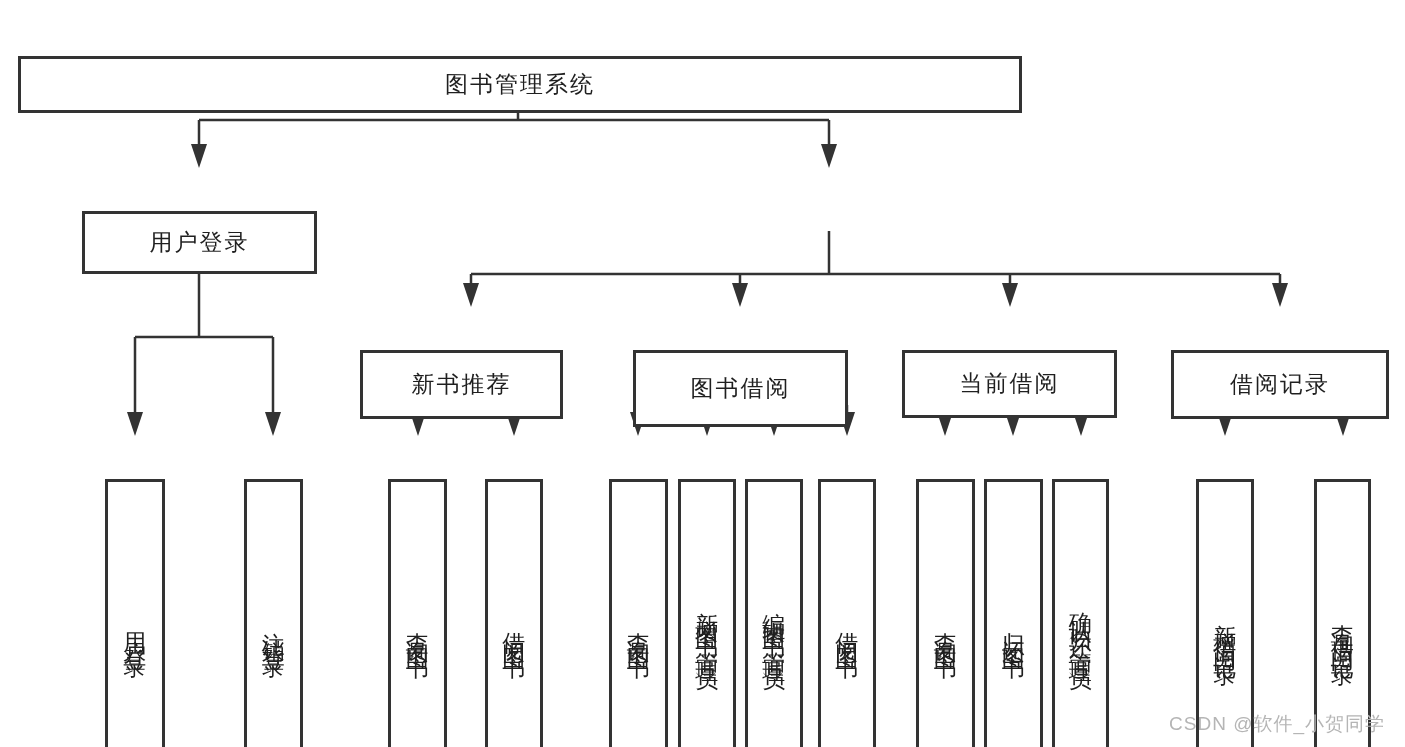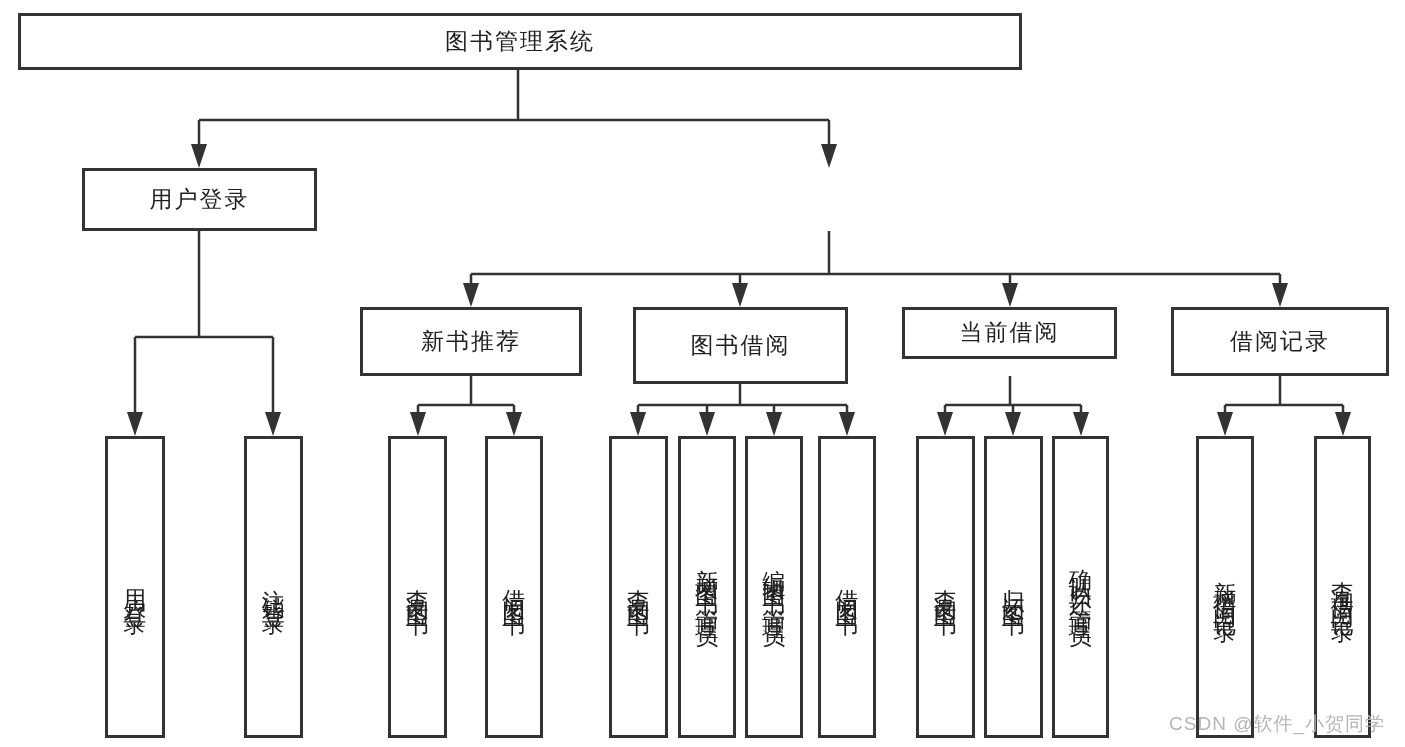--- a/index.html
+++ b/index.html
@@ -35,20 +35,21 @@
   .node {
     position: absolute;
     background: var(--box-fill, #ffffff);
     border: 3px solid var(--border, #333333);
     display: flex;
     align-items: center;
     justify-content: center;
     font-size: 23px;
     color: var(--text, #1f1f1f);
     z-index: 2;
+    margin-top: 43px;
   }
   .node.horiz span {
     letter-spacing: 2px;
     white-space: nowrap;
     line-height: 1.2;
   }
   .node.vert span {
     writing-mode: vertical-rl;
     text-orientation: mixed;
     letter-spacing: 8px;
@@ -108,27 +109,27 @@
   </svg>
 
   <div class="node horiz" style="left:18px; top:13px; width:1004px; height:57px;">
     <span>图书管理系统</span>
   </div>
 
   <div class="node horiz" style="left:82px; top:168px; width:235px; height:63px;">
     <span>用户登录</span>
   </div>
 
-  <div class="node horiz" style="left:360px; top:307px; width:222px; height:69px;">
+  <div class="node horiz" style="left:360px; top:307px; width:203px; height:69px;">
     <span>新书推荐</span>
   </div>
   <div class="node horiz" style="left:633px; top:307px; width:215px; height:77px;">
     <span>图书借阅</span>
   </div>
-  <div class="node horiz" style="left:902px; top:307px; width:215px; height:52px;">
+  <div class="node horiz" style="left:902px; top:307px; width:215px; height:68px;">
     <span>当前借阅</span>
   </div>
   <div class="node horiz" style="left:1171px; top:307px; width:218px; height:69px;">
     <span>借阅记录</span>
   </div>
 
   <div class="node vert" style="left:105px; top:436px; width:60px; height:302px;">
     <span>用户登录</span>
   </div>
   <div class="node vert" style="left:244px; top:436px; width:59px; height:302px;">

